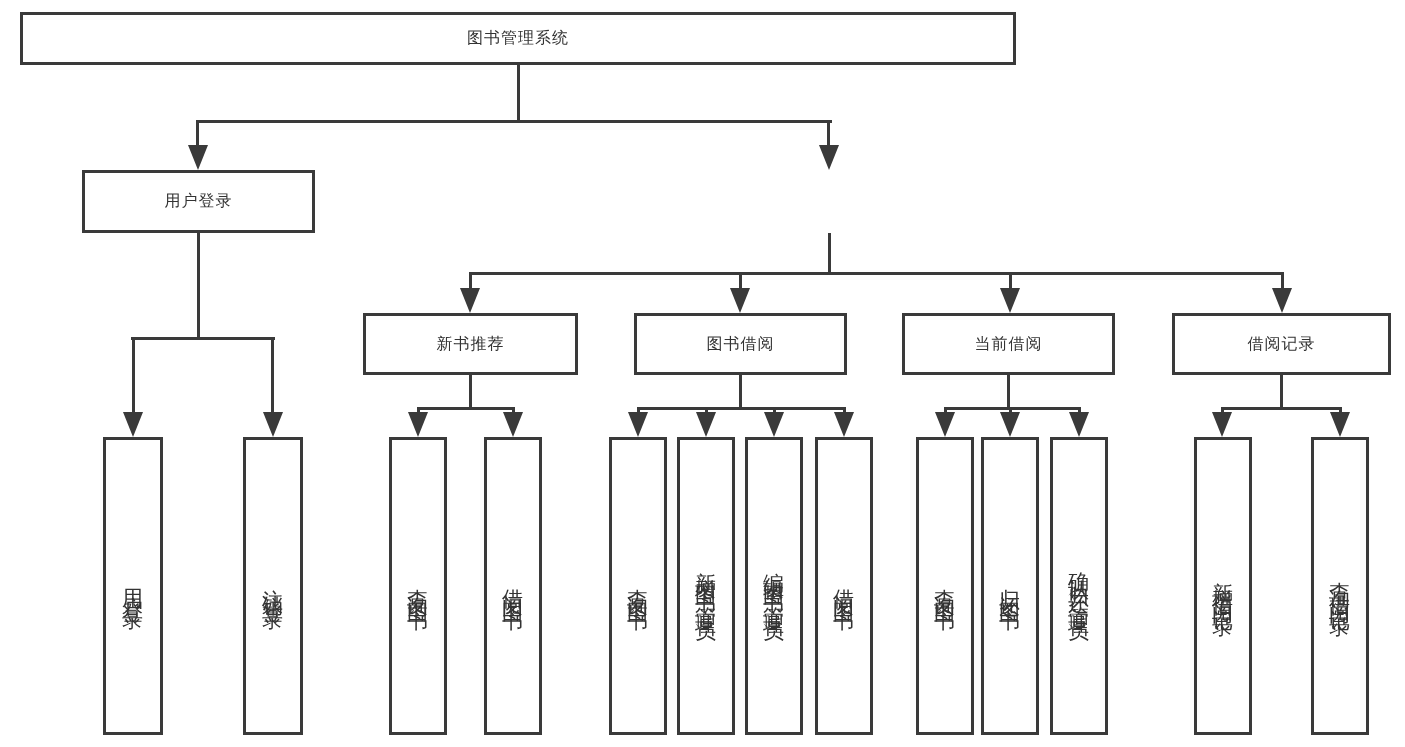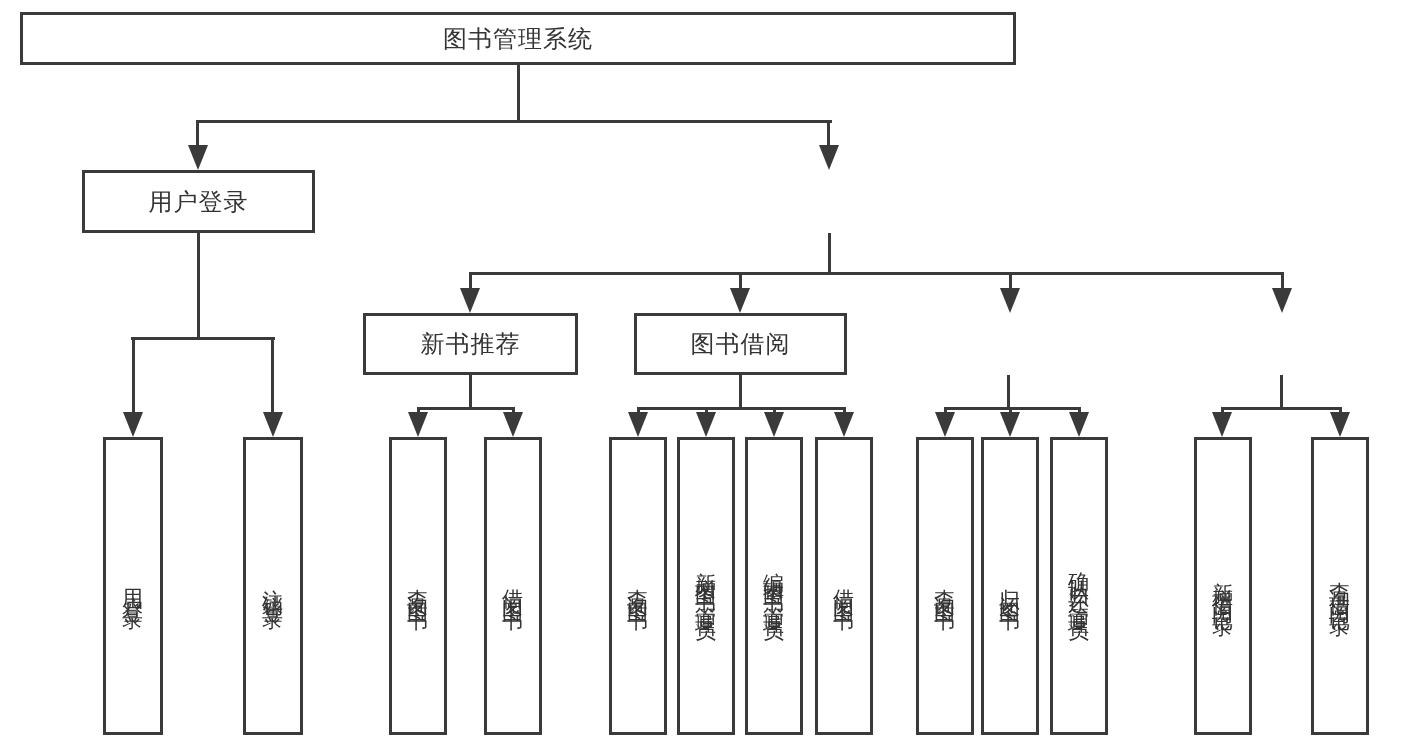--- a/index.html
+++ b/index.html
@@ -14,21 +14,21 @@
   .box {
     position: absolute;
     box-sizing: border-box;
     border: 3px solid #3a3a3a;
     background: #ffffff;
     display: flex;
     align-items: center;
     justify-content: center;
   }
   .hbox span {
-    font-size: 24px;
+    font-size: 16px;
     color: #333333;
     letter-spacing: 1px;
     white-space: nowrap;
   }
   .vbox span {
     writing-mode: vertical-lr;
     text-orientation: mixed;
     font-size: 21px;
     letter-spacing: 7px;
     line-height: 1.1;
@@ -125,20 +125,26 @@
   <div class="box hbox" style="left:82px;top:170px;width:233px;height:63px">
     <span>用户登录</span>
   </div>
 
   <div class="box hbox" style="left:363px;top:313px;width:215px;height:62px">
     <span>新书推荐</span>
   </div>
   <div class="box hbox" style="left:634px;top:313px;width:213px;height:62px">
     <span>图书借阅</span>
   </div>
+  <div class="box hbox" style="left:902px;top:313px;width:213px;height:62px">
+    <span>当前借阅</span>
+  </div>
+  <div class="box hbox" style="left:1172px;top:313px;width:219px;height:62px">
+    <span>借阅记录</span>
+  </div>
 
   <div class="box vbox" style="left:103px;top:437px;width:60px;height:298px">
     <span>用户登录</span>
   </div>
   <div class="box vbox" style="left:243px;top:437px;width:60px;height:298px">
     <span>注销登录</span>
   </div>
 
   <div class="box vbox" style="left:389px;top:437px;width:58px;height:298px">
     <span>查询图书</span>

